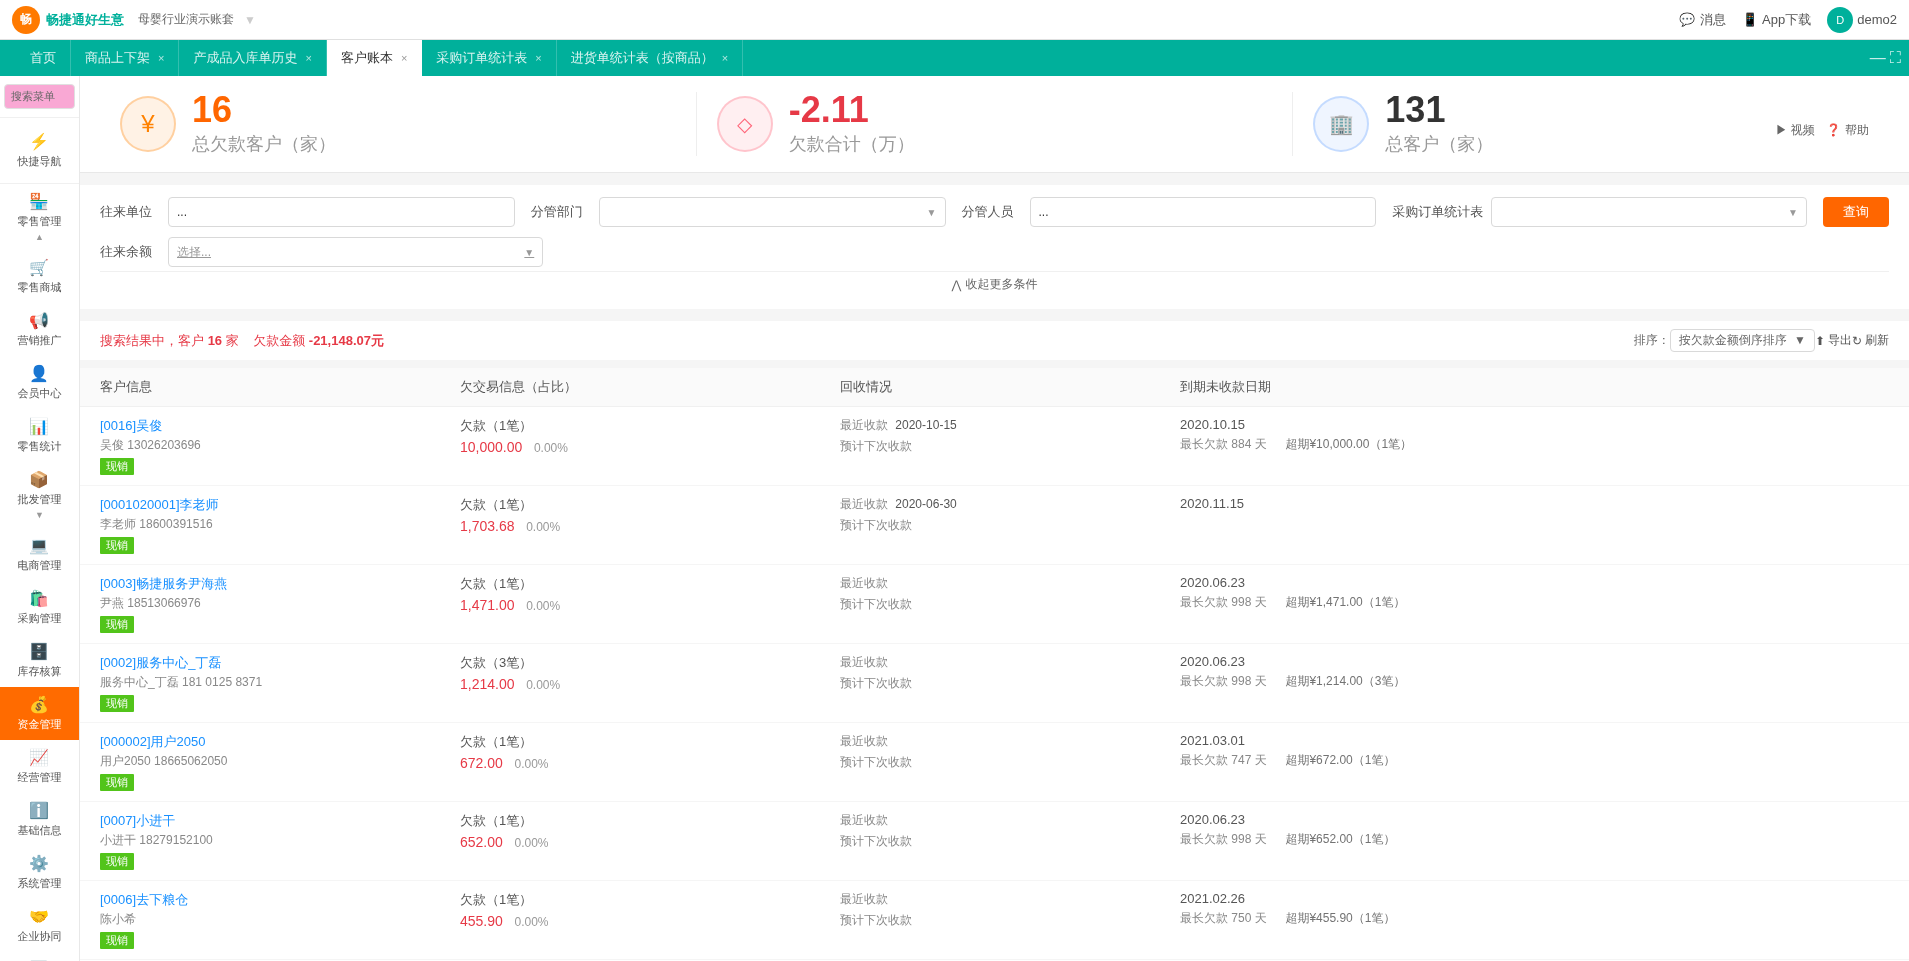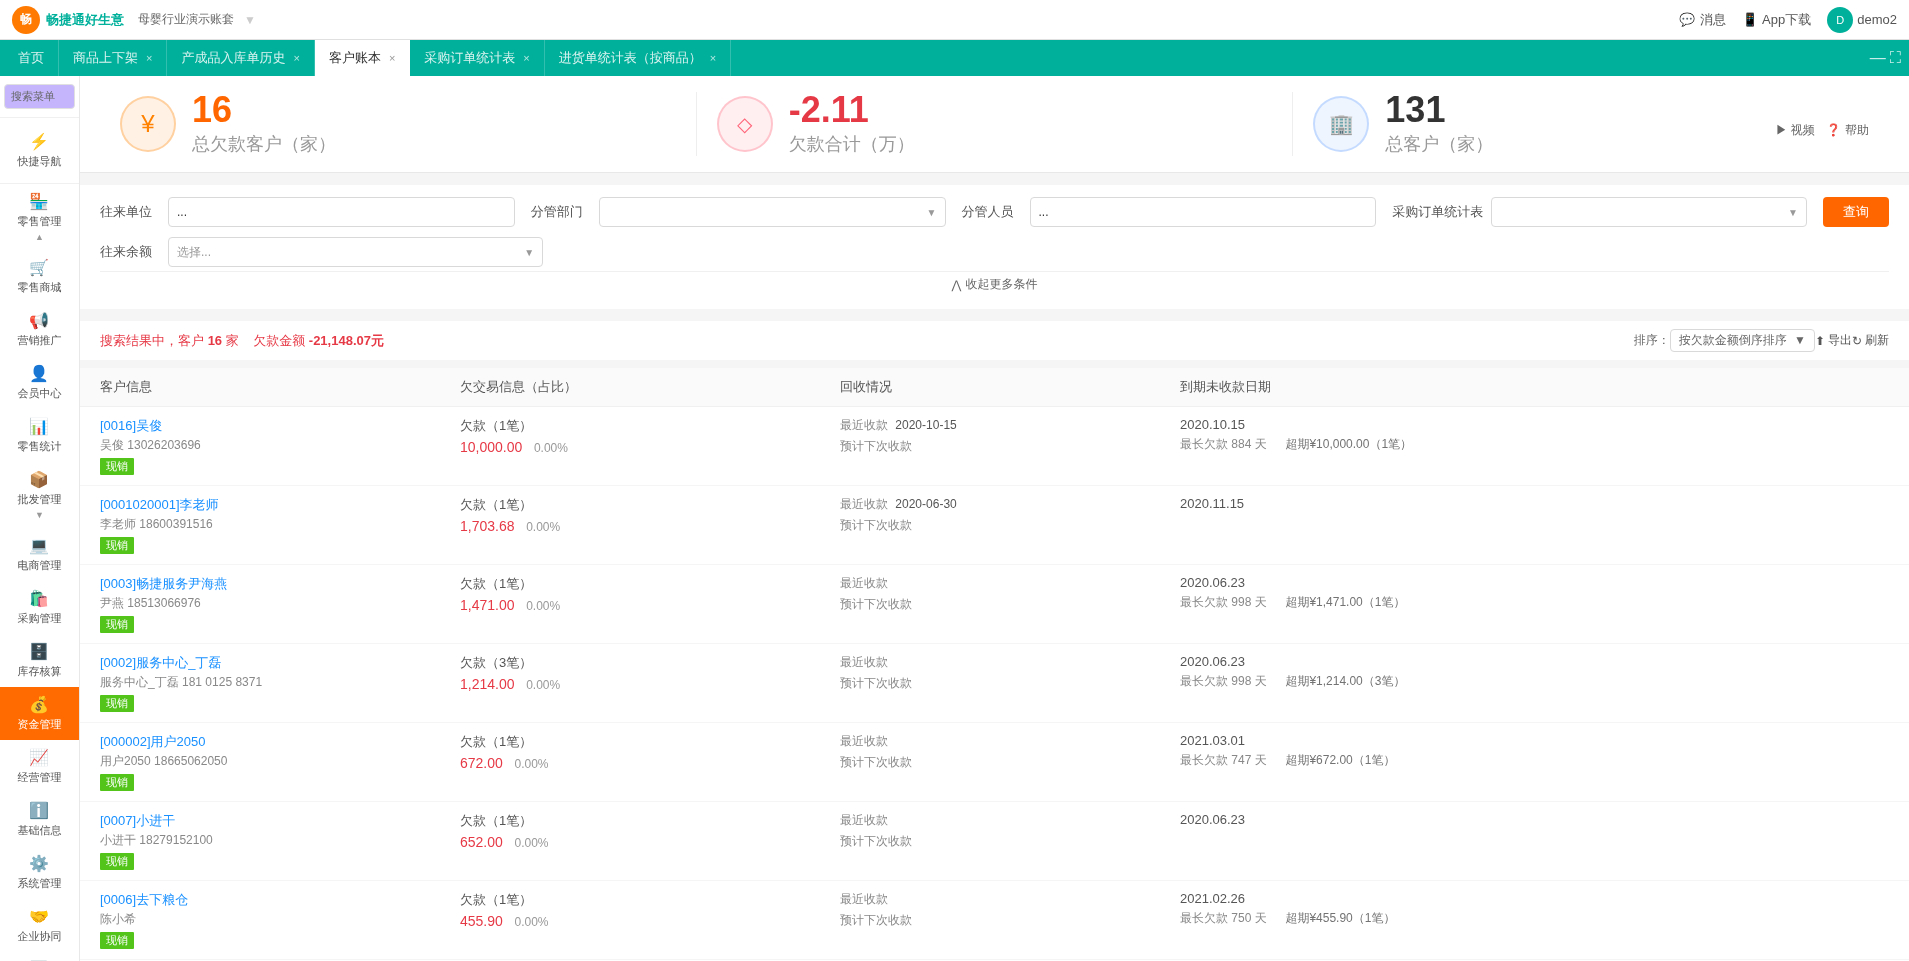--- a/index.html
+++ b/index.html
@@ -9,35 +9,35 @@
     .top-bar { height: 40px; background: #fff; border-bottom: 1px solid #e0e0e0; display: flex; align-items: center; padding: 0 12px; justify-content: space-between; flex-shrink: 0; }
     .logo-area { display: flex; align-items: center; gap: 6px; }
     .logo-icon { width: 28px; height: 28px; background: #ff7a00; border-radius: 50%; display: flex; align-items: center; justify-content: center; color: white; font-weight: bold; font-size: 12px; }
     .app-name { color: #00b09b; font-size: 13px; font-weight: bold; }
     .store-name { font-size: 12px; color: #666; margin-left: 8px; }
     .top-right { display: flex; align-items: center; gap: 16px; }
     .top-right-item { display: flex; align-items: center; gap: 4px; font-size: 13px; color: #555; cursor: pointer; }
     .avatar { width: 26px; height: 26px; background: #00b09b; border-radius: 50%; display: flex; align-items: center; justify-content: center; color: white; font-size: 11px; }
 
     
-    .tabs-bar { height: 36px; background: #00b09b; display: flex; align-items: center; flex-shrink: 0; padding-left: 4px; }
+    .tabs-bar { height: 36px; background: #00b09b; display: flex; align-items: center; flex-shrink: 0; padding-left: 16px; }
     .tab { height: 36px; padding: 0 14px; display: flex; align-items: center; gap: 6px; font-size: 13px; color: rgba(255,255,255,0.85); cursor: pointer; white-space: nowrap; border-right: 1px solid rgba(255,255,255,0.2); }
     .tab.active { background: #fff; color: #333; font-weight: 500; }
     .tab .close-icon { font-size: 11px; color: rgba(255,255,255,0.7); margin-left: 2px; }
     .tab.active .close-icon { color: #999; }
     .tabs-right { margin-left: auto; display: flex; align-items: center; gap: 4px; padding-right: 8px; }
     .tabs-btn { color: rgba(255,255,255,0.8); cursor: pointer; font-size: 16px; }
 
     
     .main-layout { display: flex; flex: 1; overflow: hidden; }
 
     
     .sidebar { width: 80px; background: #fff; border-right: 1px solid #e8e8e8; display: flex; flex-direction: column; overflow-y: auto; flex-shrink: 0; }
     .sidebar-search { padding: 8px 4px; border-bottom: 1px solid #f0f0f0; }
-    .sidebar-search-btn { width: 100%; background: #c4b5fd; border: 1px solid #e0e0e0; border-radius: 4px; padding: 4px 6px; font-size: 11px; color: #666; text-align: left; cursor: pointer; }
+    .sidebar-search-btn { width: 100%; background: #f9a8d4; border: 1px solid #e0e0e0; border-radius: 4px; padding: 4px 6px; font-size: 11px; color: #666; text-align: left; cursor: pointer; }
     .sidebar-section { padding: 6px 0; border-bottom: 1px solid #f0f0f0; }
     .sidebar-item { display: flex; flex-direction: column; align-items: center; padding: 8px 4px; cursor: pointer; font-size: 11px; color: #555; gap: 3px; }
     .sidebar-item.active { background: #ff6b00; color: #fff !important; }
     .sidebar-item .s-icon { font-size: 16px; }
     .sidebar-arrow { font-size: 9px; color: #999; }
     .nav-label { font-size: 11px; }
 
     
     .content-area { flex: 1; overflow-y: auto; padding: 0; background: #f5f5f5; }
 
@@ -57,21 +57,21 @@
     .stat-top-right { margin-left: auto; display: flex; gap: 12px; align-items: flex-start; font-size: 12px; color: #666; }
     .stat-top-right span { cursor: pointer; margin-top: 12px; }
 
     
     .filter-area { background: #fff; padding: 12px 20px; margin-bottom: 12px; }
     .filter-row { display: flex; align-items: center; gap: 16px; margin-bottom: 10px; }
     .filter-item { display: flex; align-items: center; gap: 8px; flex: 1; }
     .filter-label { font-size: 13px; color: #555; white-space: nowrap; min-width: 60px; }
     .filter-input { flex: 1; height: 30px; border: 1px solid #d9d9d9; border-radius: 4px; padding: 0 8px; font-size: 12px; display: flex; align-items: center; justify-content: space-between; cursor: pointer; background: #fff; }
     .filter-select { flex: 1; height: 30px; border: 1px solid #d9d9d9; border-radius: 4px; padding: 0 8px; font-size: 12px; display: flex; align-items: center; justify-content: space-between; cursor: pointer; background: #fff; }
-    .filter-select-with-val { flex: 1; height: 30px; border: 1px solid #d9d9d9; border-radius: 4px; padding: 0 8px; font-size: 12px; display: flex; align-items: center; justify-content: space-between; cursor: pointer; background: #fff; color: #999; }
+    .filter-select-with-val { flex: 1; height: 30px; border: 1px solid #d9d9d9; border-radius: 4px; padding: 0 8px; font-size: 12px; display: flex; align-items: center; justify-content: space-between; cursor: pointer; background: #fff; color: #999; text-decoration: underline; }
     .chevron-down { font-size: 10px; color: #999; }
     .query-btn { background: #ff6600; color: #fff; border: none; border-radius: 4px; padding: 6px 20px; font-size: 13px; cursor: pointer; white-space: nowrap; }
     .filter-row2 { display: flex; align-items: center; gap: 16px; }
     .collapse-btn { display: flex; align-items: center; justify-content: center; gap: 4px; color: #666; font-size: 12px; cursor: pointer; padding: 4px 0; border-top: 1px solid #f0f0f0; margin-top: 4px; }
 
     
     .results-bar { background: #fff; padding: 8px 20px; margin-bottom: 8px; display: flex; align-items: center; justify-content: space-between; }
     .results-info { font-size: 13px; color: #555; }
     .results-info span { color: #e63946; }
     .results-actions { display: flex; align-items: center; font-size: 12px; color: #666; }
@@ -506,20 +506,24 @@
         </div>
         <div>
           <div class="collect-info">
             <span>最近收款</span>
             <span class="collect-date"></span>
           </div>
           <div class="collect-next">预计下次收款</div>
         </div>
         <div>
           <div class="overdue-date">2020.06.23</div>
+          <div class="overdue-info">
+            <span>最长欠款 998 天</span>&nbsp;
+            <span class="overdue-link">超期¥652.00（1笔）</span>
+          </div>
         </div>
       </div>
 
       <div class="table-row">
         <div>
           <div class="customer-code">[0006]去下粮仓</div>
           <div class="customer-sub">陈小希</div>
           <span class="tag-green">现销</span>
         </div>
         <div>

